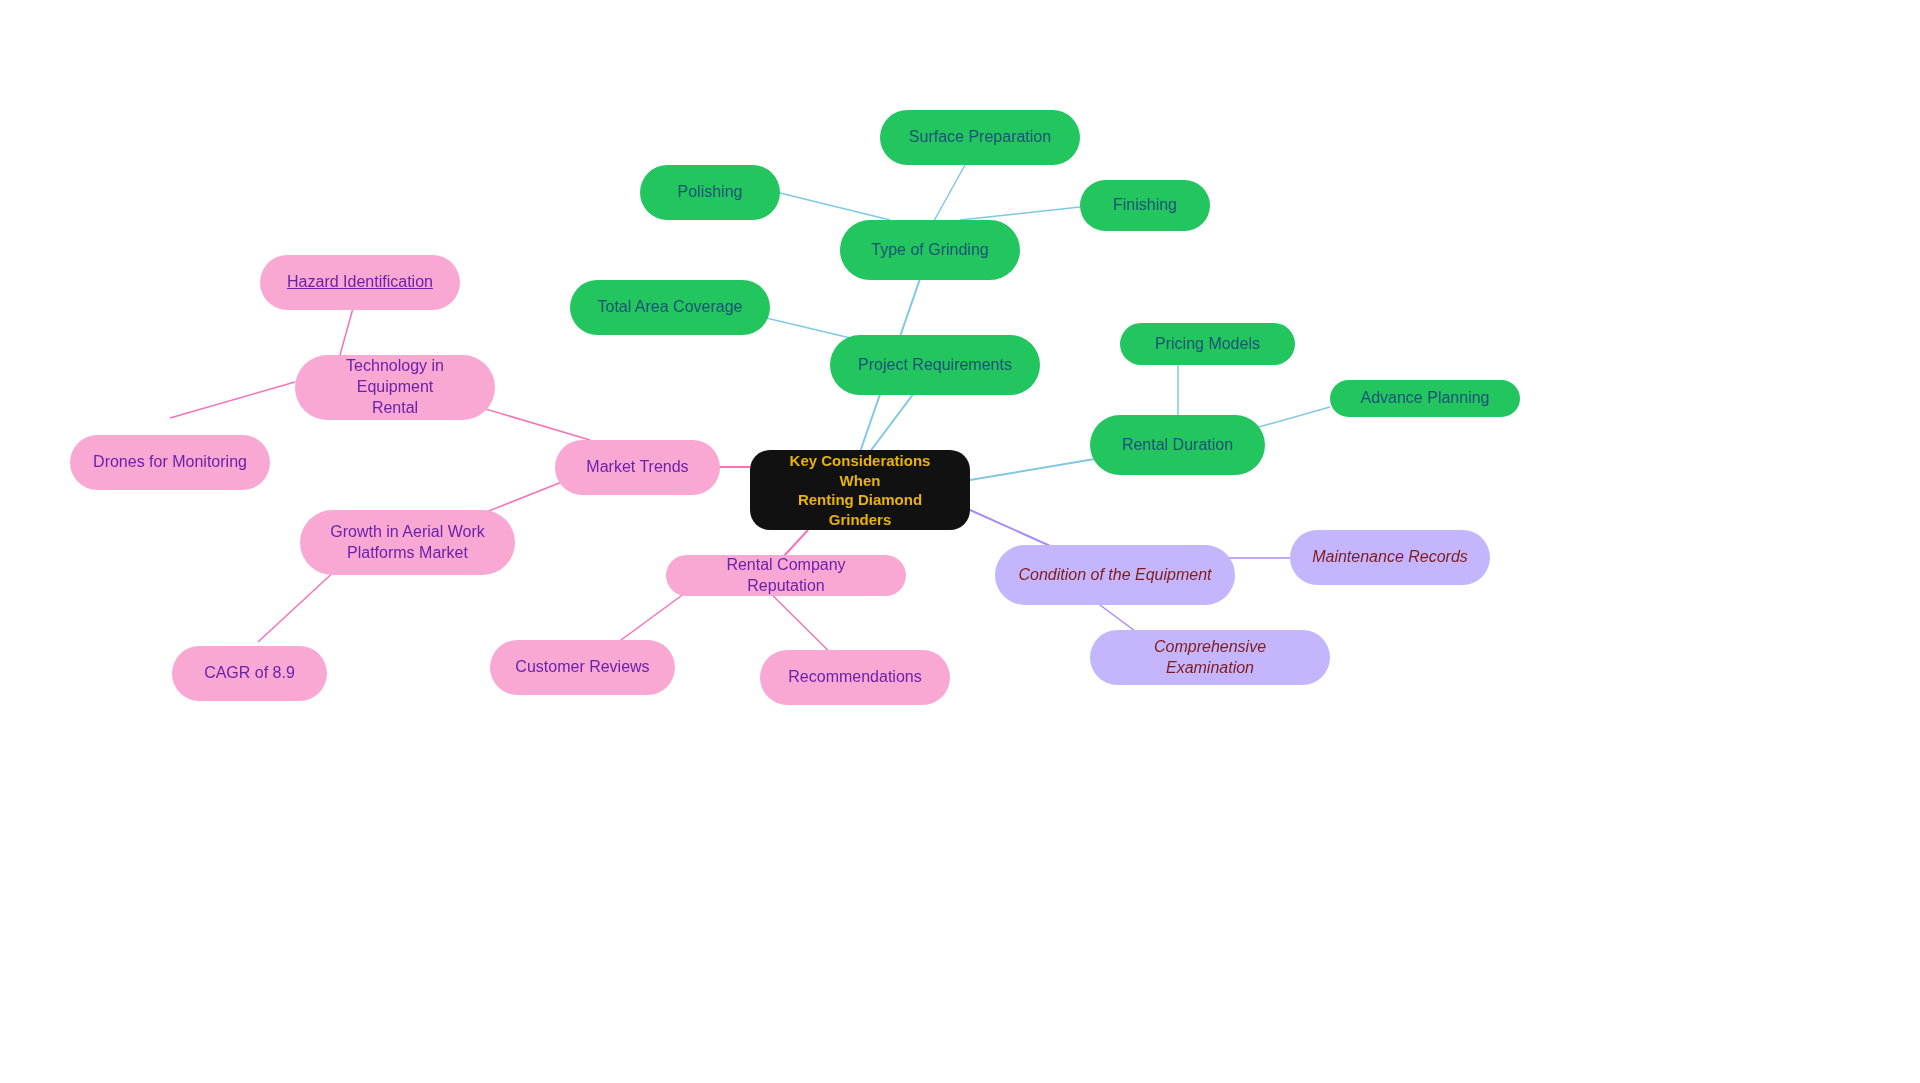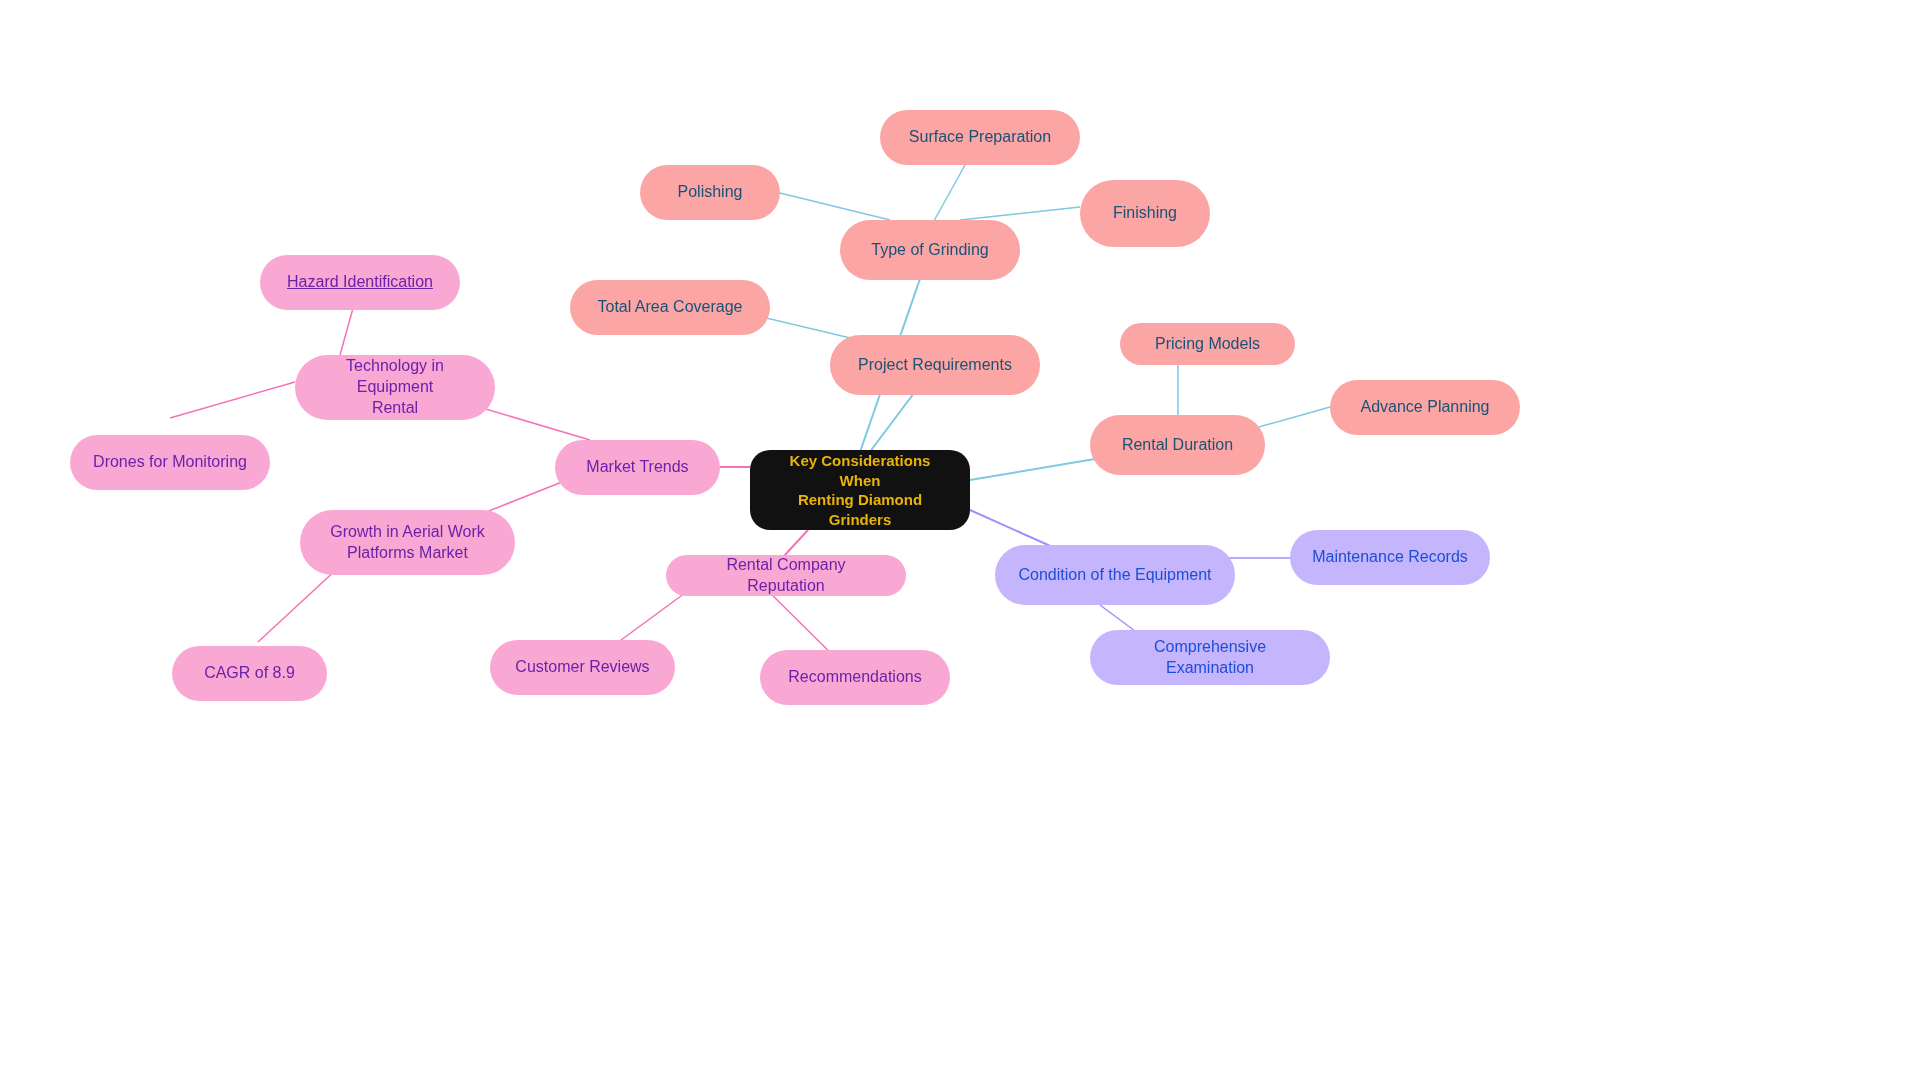--- a/index.html
+++ b/index.html
@@ -44,37 +44,38 @@
       width: 220px;
       height: 80px;
     }
     .node-center .node-text {
       font-size: 15px;
       font-weight: 600;
     }
 
     
     .node-blue {
-      background: #fca5a5;
+      background: #22c55e;
       color: #1a5276;
       border: none;
     }
 
     
     .node-pink {
       background: #f9a8d4;
       color: #6b21a8;
       border: none;
     }
 
     
     .node-purple {
       background: #c4b5fd;
-      color: #1d4ed8;
+      color: #7f1d1d;
       border: none;
+      font-style: italic;
     }
   </style>
 </head>
 <body>
 
 <svg id="mindmap-lines" xmlns="http://www.w3.org/2000/svg">
 
   <line x1="860" y1="452" x2="930" y2="250" stroke="#7ec8e3" stroke-width="2"></line>
 
   <line x1="860" y1="465" x2="935" y2="365" stroke="#7ec8e3" stroke-width="2"></line>
@@ -118,36 +119,36 @@
 
 <div class="node node-blue" style="left: 840px; top: 220px; width: 180px; height: 60px;">
     <span class="node-text" style="white-space: pre-line;">Type of Grinding</span>
   </div>
 <div class="node node-blue" style="left: 880px; top: 110px; width: 200px; height: 55px;">
     <span class="node-text" style="white-space: pre-line;">Surface Preparation</span>
   </div>
 <div class="node node-blue" style="left: 640px; top: 165px; width: 140px; height: 55px;">
     <span class="node-text" style="white-space: pre-line;">Polishing</span>
   </div>
-<div class="node node-blue" style="left: 1080px; top: 180px; width: 130px; height: 67px;">
+<div class="node node-blue" style="left: 1080px; top: 180px; width: 130px; height: 51px;">
     <span class="node-text" style="white-space: pre-line;">Finishing</span>
   </div>
 <div class="node node-blue" style="left: 830px; top: 335px; width: 210px; height: 60px;">
     <span class="node-text" style="white-space: pre-line;">Project Requirements</span>
   </div>
 <div class="node node-blue" style="left: 570px; top: 280px; width: 200px; height: 55px; align-items: center;">
     <span class="node-text" style="white-space: pre-line;">Total Area Coverage</span>
   </div>
 <div class="node node-blue" style="left: 1090px; top: 415px; width: 175px; height: 60px;">
     <span class="node-text" style="white-space: pre-line;">Rental Duration</span>
   </div>
 <div class="node node-blue" style="left: 1120px; top: 323px; width: 175px; height: 42px;">
     <span class="node-text" style="white-space: pre-line;">Pricing Models</span>
   </div>
-<div class="node node-blue" style="left: 1330px; top: 380px; width: 190px; height: 55px;">
+<div class="node node-blue" style="left: 1330px; top: 380px; width: 190px; height: 37px;">
     <span class="node-text" style="white-space: pre-line;">Advance Planning</span>
   </div>
 <div class="node node-pink" style="left: 555px; top: 440px; width: 165px; height: 55px;">
     <span class="node-text" style="white-space: pre-line;">Market Trends</span>
   </div>
 <div class="node node-pink" style="left: 295px; top: 355px; width: 200px; height: 65px;">
     <span class="node-text" style="white-space: pre-line;">Technology in Equipment
 Rental</span>
   </div>
 <div class="node node-pink" style="left: 260px; top: 255px; width: 200px; height: 55px; text-decoration: underline;">

